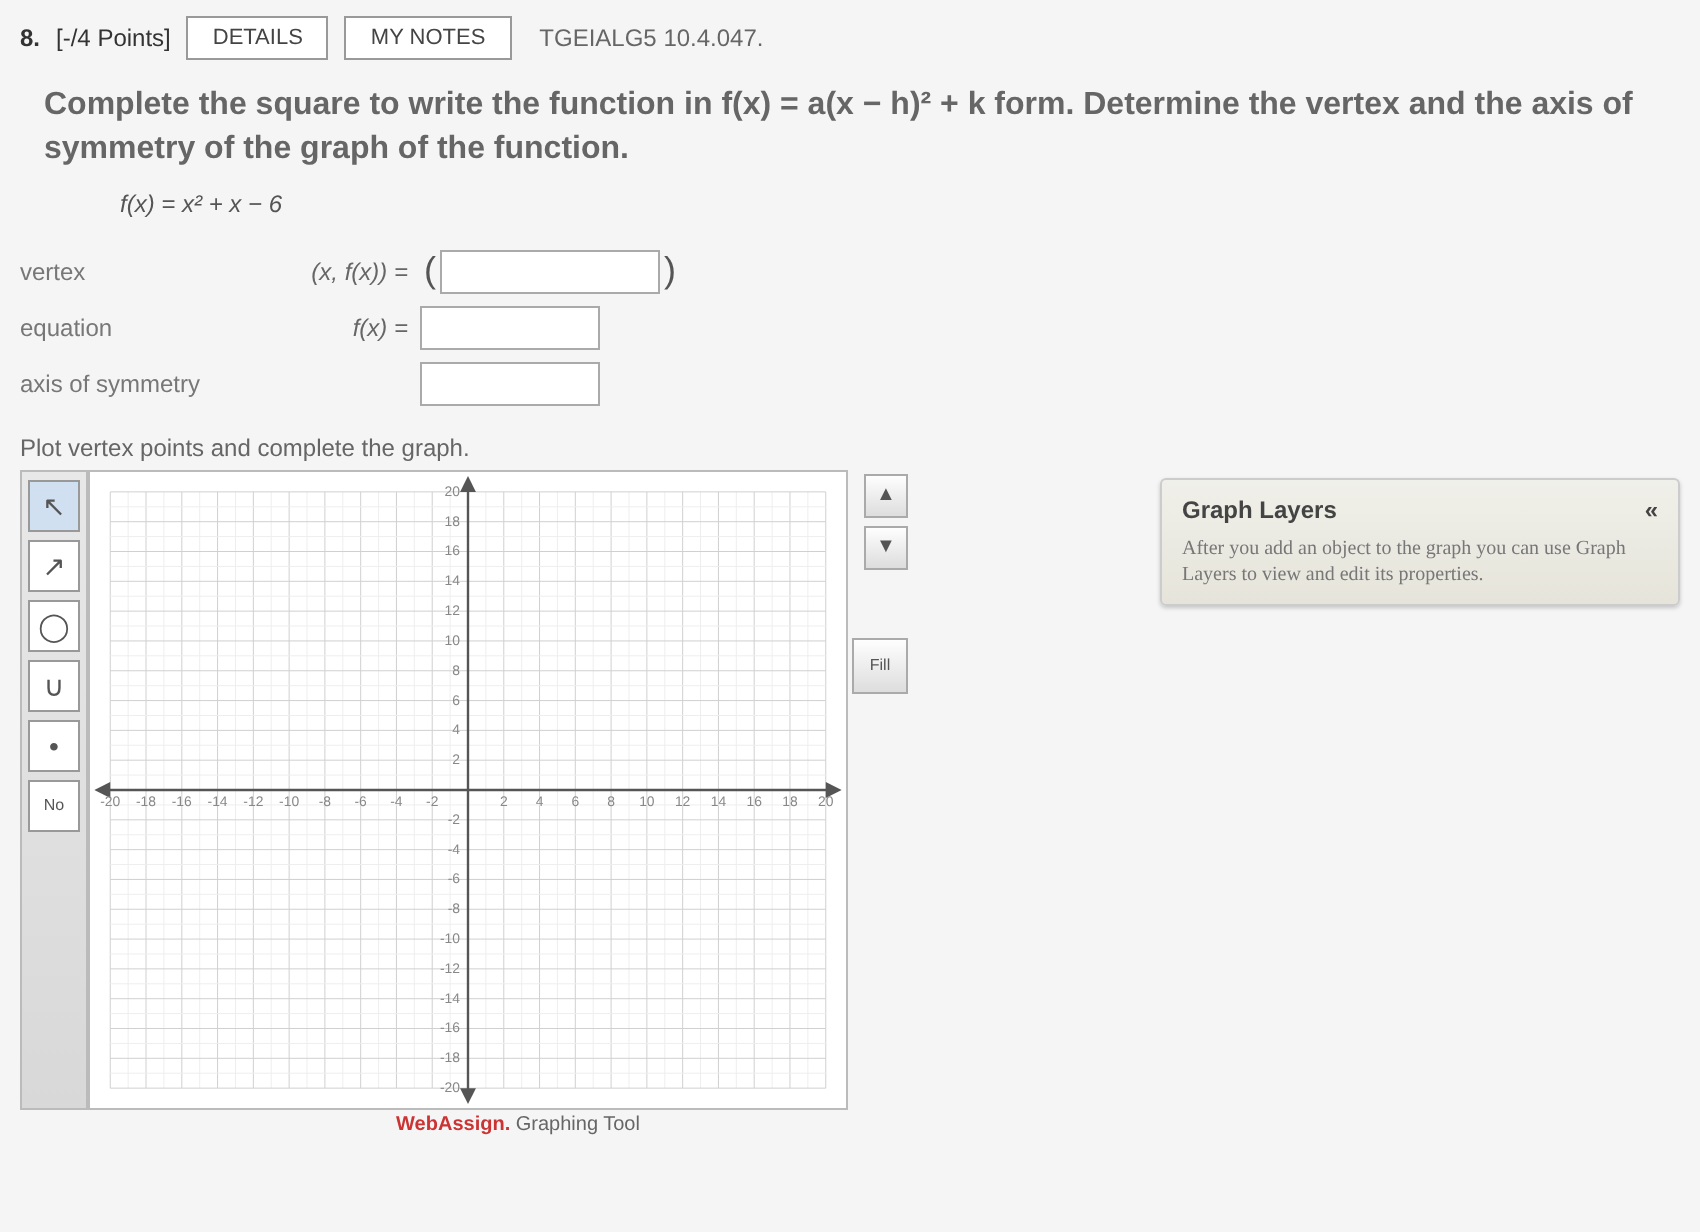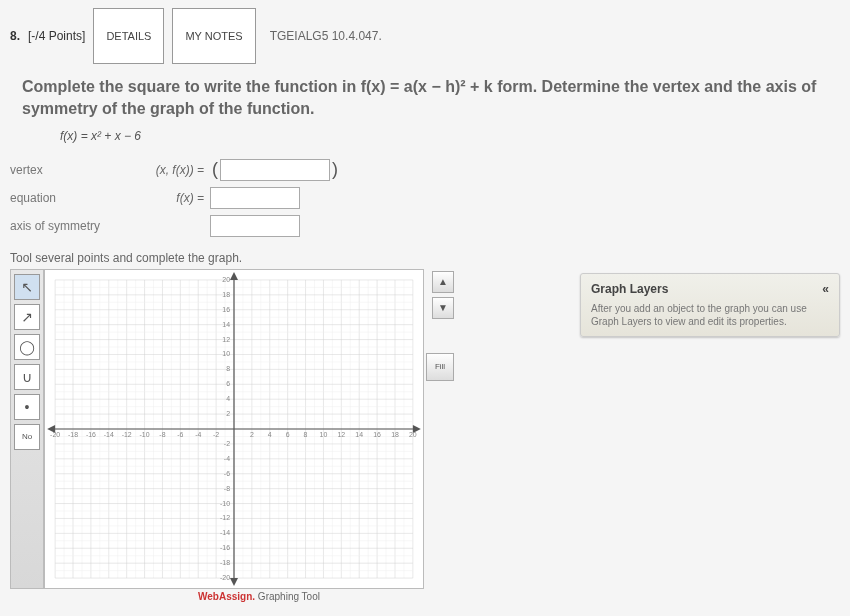--- a/index.html
+++ b/index.html
@@ -16,21 +16,21 @@
       display: flex;
       align-items: center;
       padding: 8px 10px;
       gap: 8px;
     }
     .qnum { font-weight: bold; color: #333; }
     .points { color: #333; }
     .btn {
       border: 1px solid #999;
       background: #fff;
-      padding: 21px 12px;
+      padding: 4px 12px;
       font-size: 11px;
       color: #444;
       cursor: pointer;
     }
     .code { color: #666; margin-left: 6px; font-size: 12px; text-align: right; }
     .instr { padding: 4px 22px; color: #666; font-size: 16px; line-height: 1.4; font-weight: bold; }
     .formula { padding: 4px 60px; color: #555; font-style: italic; }
     .form-rows { padding: 6px 10px 2px 10px; }
     .row { display: flex; align-items: center; margin: 6px 0; }
     .row-label { width: 120px; color: #777; font-size: 12px; }
@@ -91,21 +91,21 @@
     .nav-col { display: flex; flex-direction: column; align-items: flex-end; padding-right: 4px;}
     .layers {
       background: linear-gradient(#f0f0ea, #e6e4da);
       border: 1px solid #ccc;
       border-radius: 3px;
       padding: 8px 10px;
       margin-top: 4px;
       box-shadow: 0 1px 2px rgba(0,0,0,0.2);
     }
     .layers h4 { font-size: 12px; color: #444; margin-bottom: 6px; font-weight: bold; display: flex; justify-content: space-between;}
-    .layers p { font-size: 10px; color: #777; line-height: 1.3; }
+    .layers p { font-size: 10px; color: #777; line-height: 1.3; font-family: Liberation Serif, serif; }
     .footer {
       text-align: center;
       font-size: 10px;
       color: #666;
       margin-top: 2px;
     }
     .footer b { color: #c33; }
     svg.grid { width: 100%; height: 100%; }
     .axis-num { font-size: 7px; fill: #888; }
   </style>
@@ -136,21 +136,21 @@
     <div class="row-eq">f(x) =</div>
     <input class="input-box" style="">
   </div>
   <div class="row">
     <div class="row-label">axis of symmetry</div>
     <div class="row-eq"></div>
     <input class="input-box" style="">
   </div>
 </div>
 
-<div class="plot-instr">Tool several points and complete the graph.</div>
+<div class="plot-instr">Plot vertex points and complete the graph.</div>
 
 <div class="plot-area">
   <div class="toolbar">
     <div class="tool sel">↖</div>
     <div class="tool">↗</div>
     <div class="tool">◯</div>
     <div class="tool">∪</div>
     <div class="tool">•</div>
     <div class="tool" style="font-size:8px;">No</div>
   </div>

